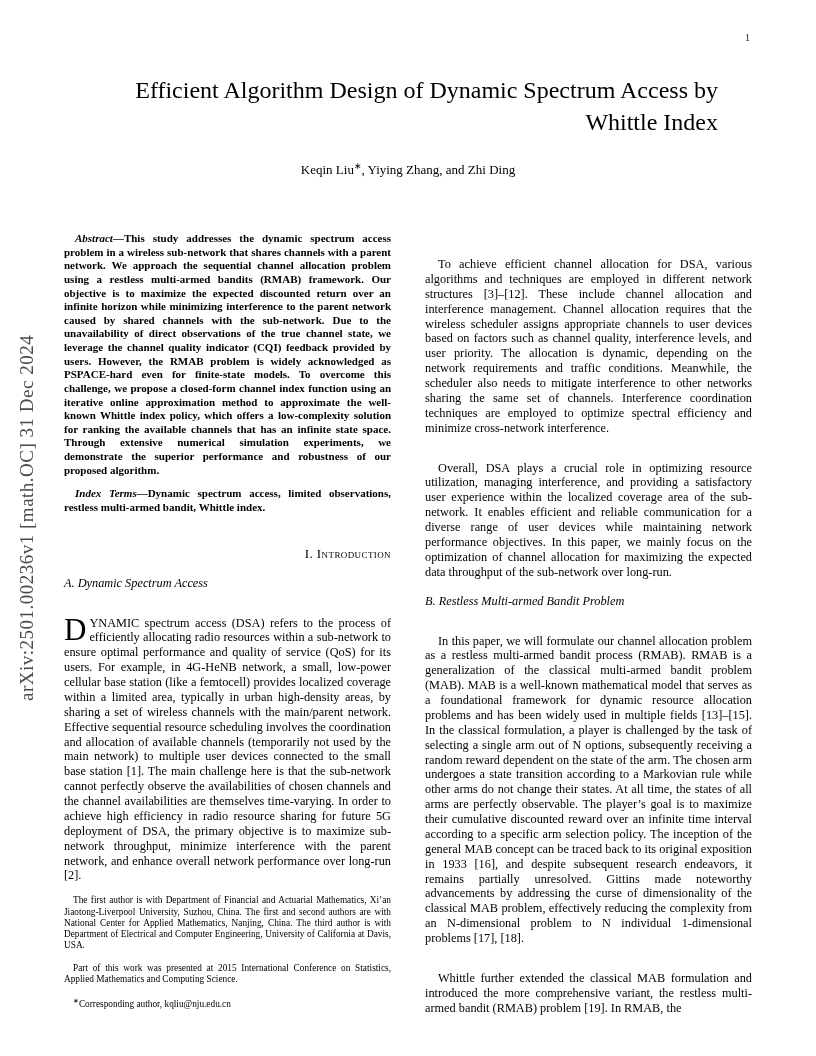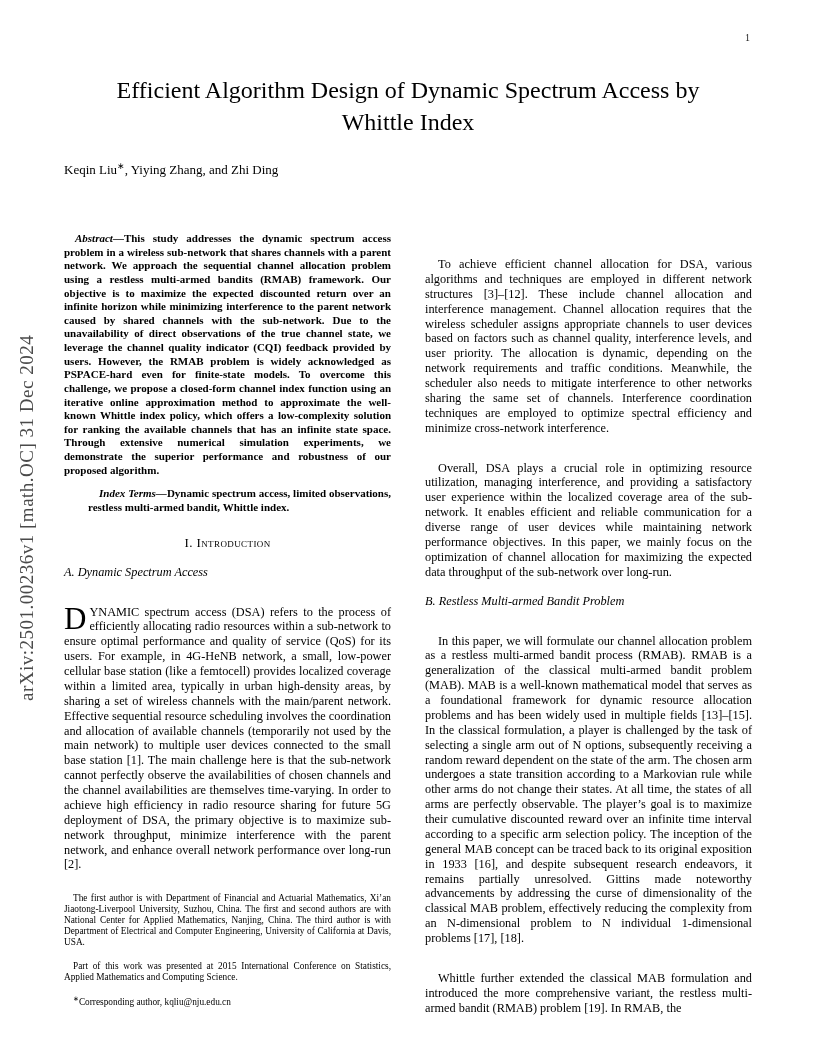--- a/index.html
+++ b/index.html
@@ -20,41 +20,41 @@
   }
   .arxiv-watermark {
     position: absolute; left: 16px; top: 258px; height: 520px;
     writing-mode: vertical-rl; transform: rotate(180deg);
     font-size: 19px; letter-spacing: 0.5px; color: #4a4a4a;
     white-space: nowrap; text-align: center;
   }
   .title {
     margin: 34px auto 0 auto; max-width: 620px;
     font-size: 24px; font-weight: normal; line-height: 1.35;
-    text-align: center;
+    text-align: right;
   }
   .authors {
-    margin-top: 22px; text-align: left; font-size: 13px;
+    margin-top: 22px; text-align: center; font-size: 13px;
   }
   .authors sup { font-size: 9px; }
   .columns {
     display: flex; gap: 34px; margin-top: 54px; height: 776px;
     text-align: justify;
   }
   .col { width: 333px; display: flex; flex-direction: column; }
   .abstract, .index-terms {
     font-weight: bold; font-size: 11px; line-height: 1.24;
     text-indent: 11px;
   }
-  .index-terms { margin-top: 10px; margin-left: 24px; }
+  .index-terms { margin-top: 10px; }
   .lead-label { font-style: italic; }
   .section-heading {
-    text-align: center; font-weight: normal;
+    text-align: right; font-weight: normal;
     font-variant: small-caps; font-size: 13px;
-    margin-top: 20px; letter-spacing: 0.4px;
+    margin-top: 31px; letter-spacing: 0.4px;
   }
   .subsection-heading {
     font-style: italic; font-weight: normal; font-size: 12.3px;
     margin-top: 14px; text-align: left;
   }
   .body-par {
     font-size: 12.3px; line-height: 1.21; margin-top: 25px;
   }
   .body-par.indent { text-indent: 13px; }
   .dropcap {

